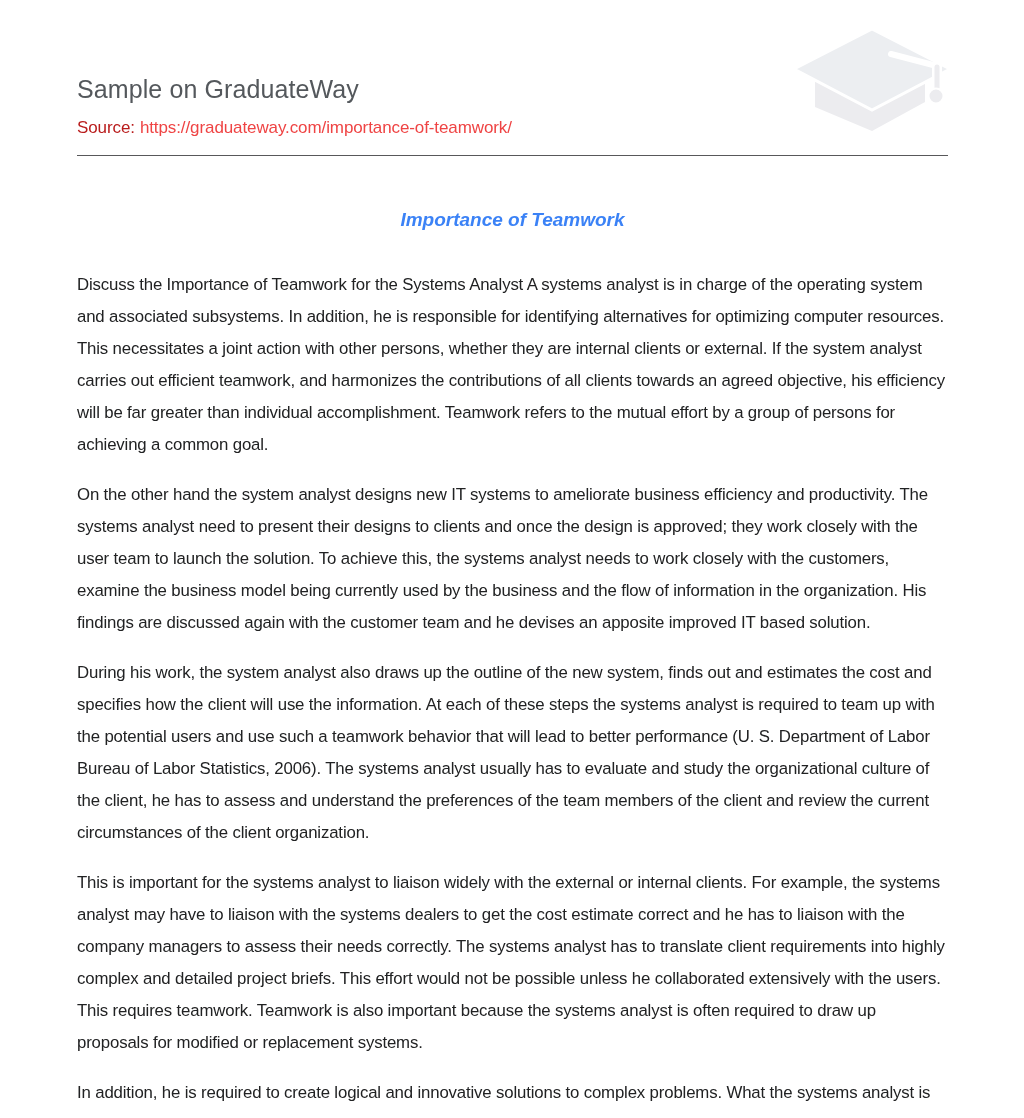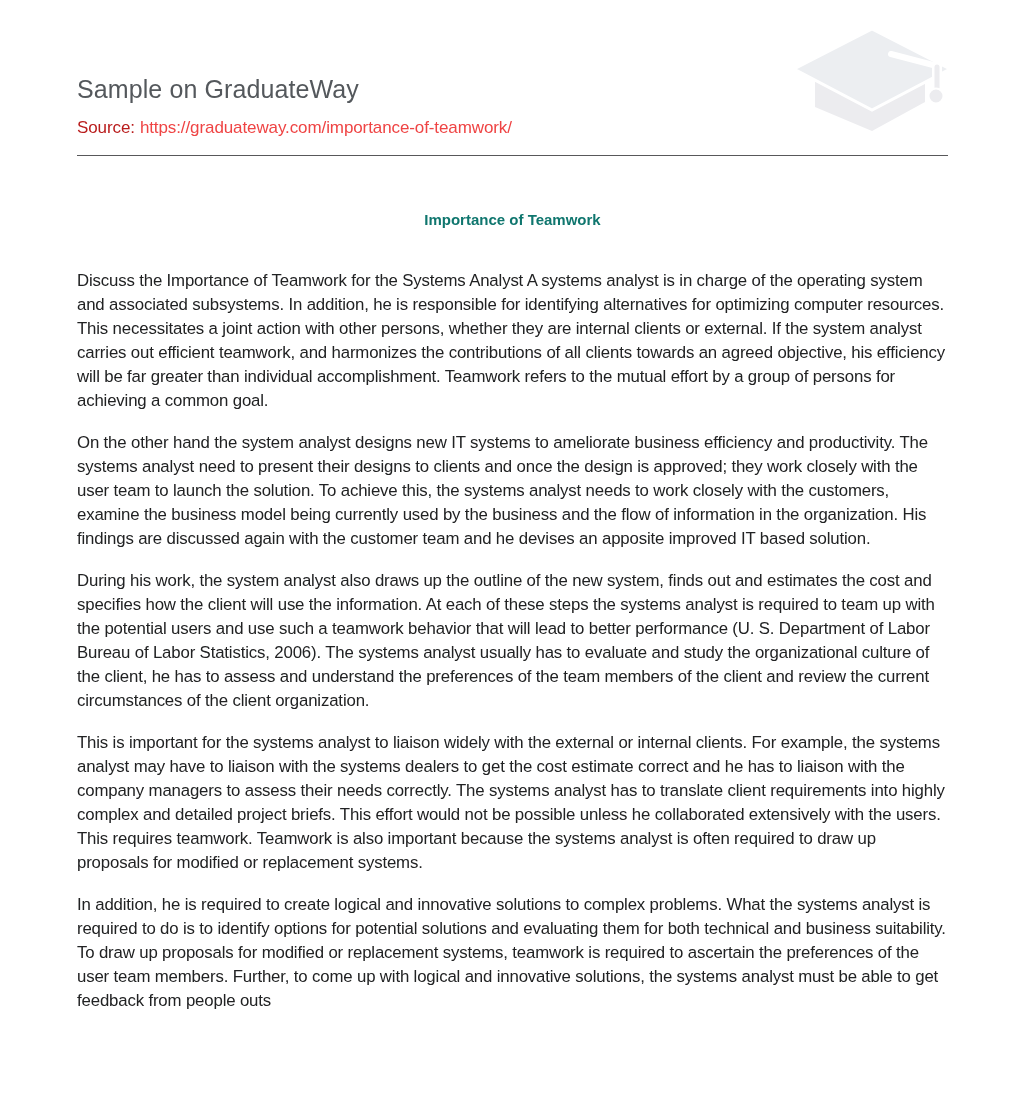--- a/index.html
+++ b/index.html
@@ -57,30 +57,31 @@
     border-top: 1.5px solid #58585a;
   }
   .article {
     position: absolute;
     left: 77px;
     top: 207px;
     width: 871px;
   }
   .essay-title {
     text-align: center;
-    font-size: 15px;
+    font-size: 19px;
     font-weight: 700;
-    color: #0f766e;
+    color: #3b82f6;
     letter-spacing: 0;
     line-height: 25px;
     margin-bottom: 37px;
+    font-style: italic;
   }
   .essay-body p {
     font-size: 16.8px;
-    line-height: 24px;
+    line-height: 32px;
     color: #212223;
     letter-spacing: -0.15px;
     margin-bottom: 18px;
     text-align: left;
     margin-top: 10px;
   }
 </style>
 </head>
 <body>
 

